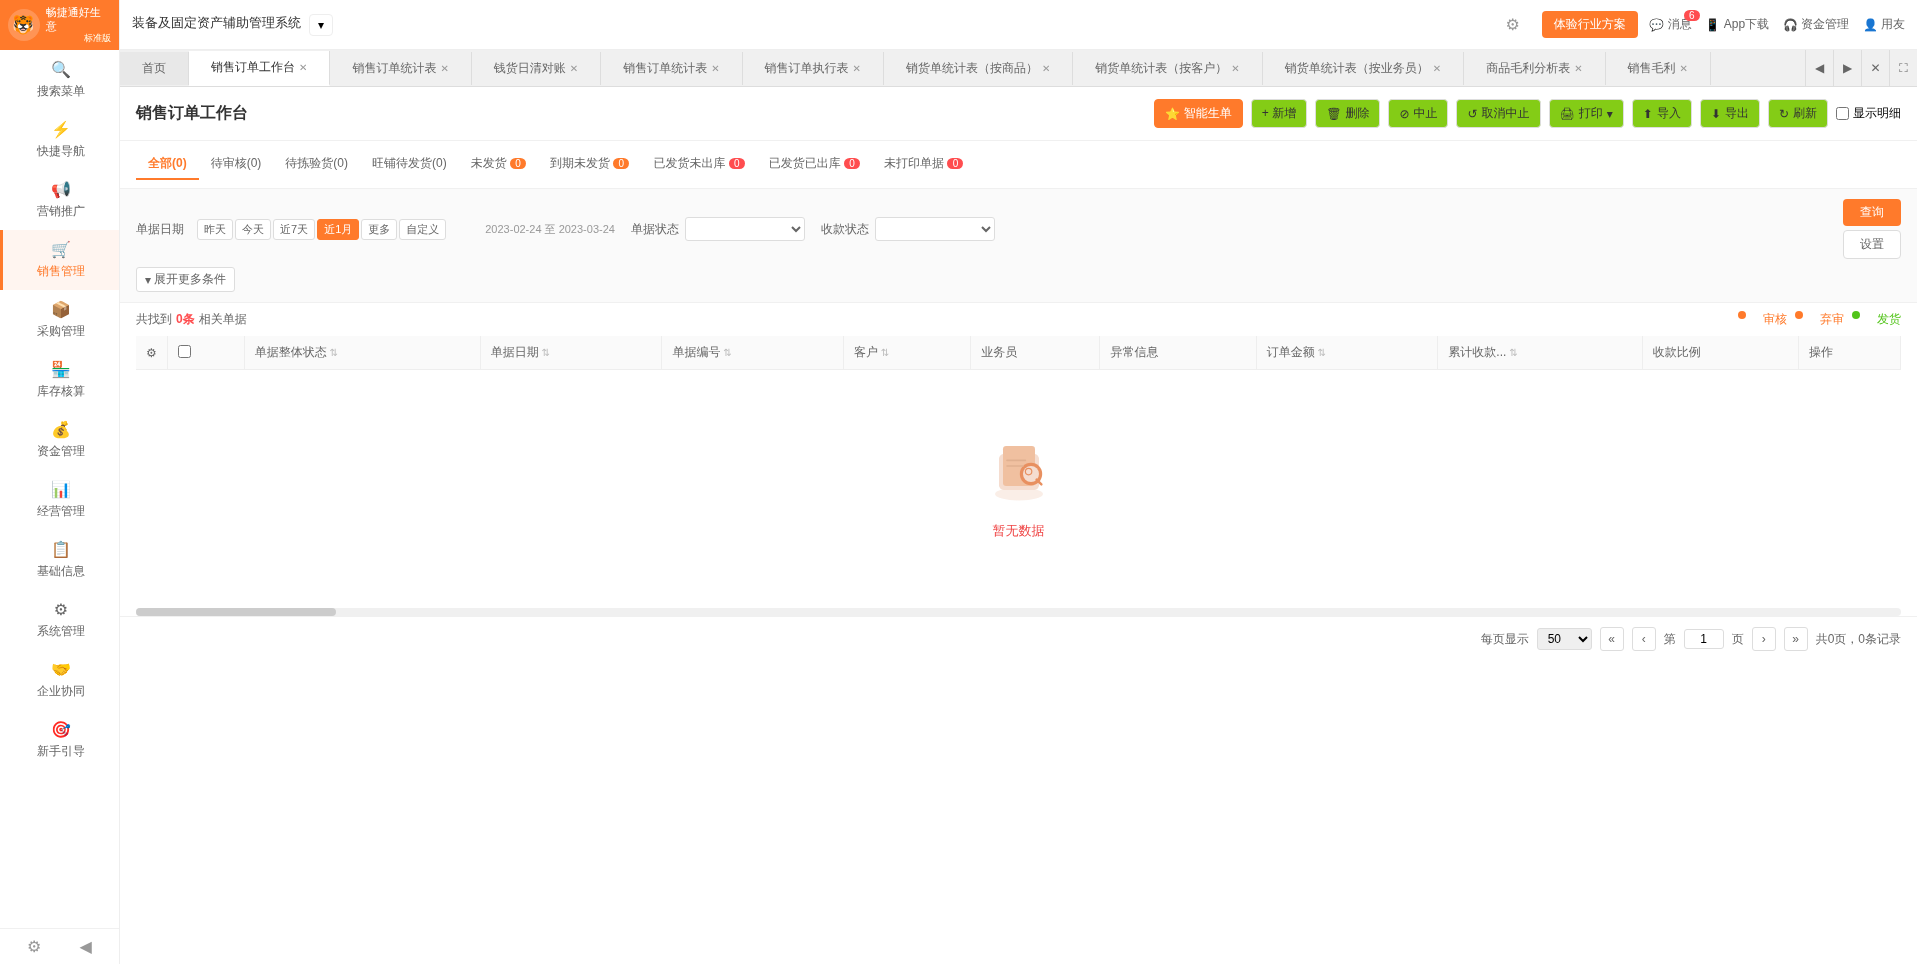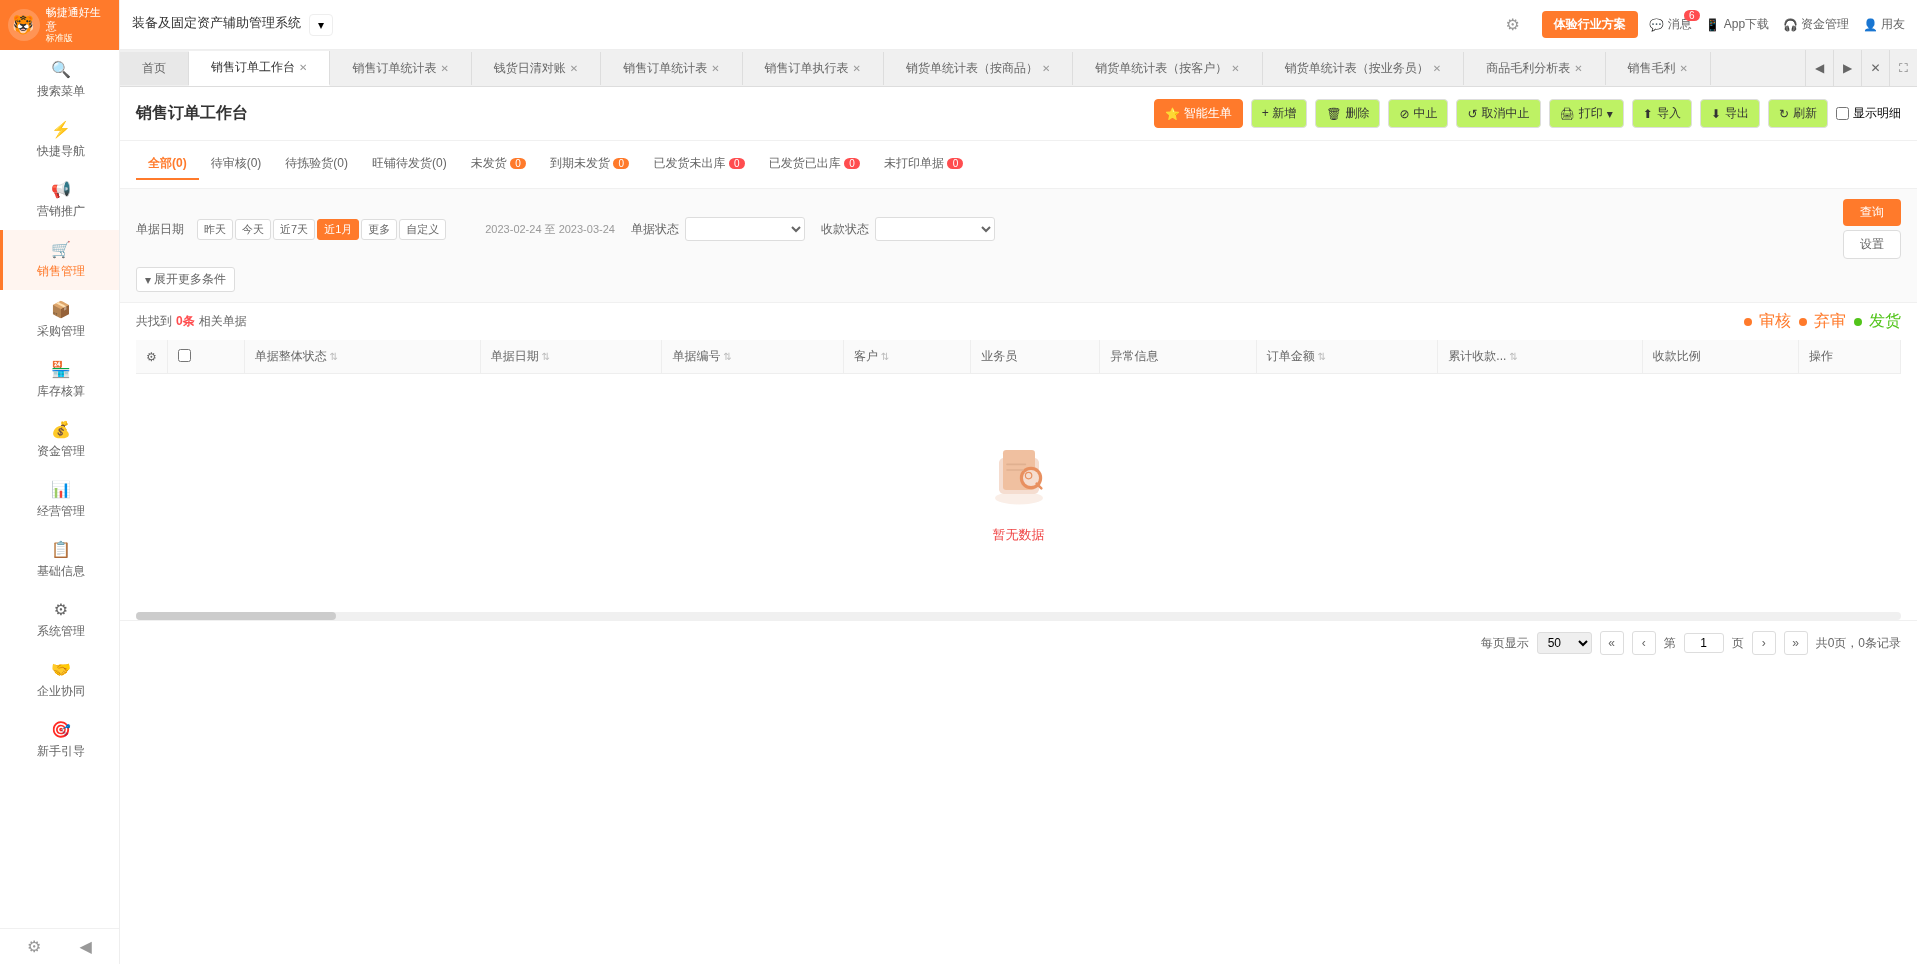--- a/index.html
+++ b/index.html
@@ -3,56 +3,56 @@
   <meta charset="utf-8">
   <style>
     * { box-sizing: border-box; margin: 0; padding: 0; }
     body { font-family: 'Microsoft YaHei', Arial, sans-serif; font-size: 12px; background: #f5f5f5; display: flex; height: 100vh; overflow: hidden; }
 
     
     .sidebar { width: 120px; background: #fff; display: flex; flex-direction: column; border-right: 1px solid #eee; flex-shrink: 0; }
     .sidebar-logo { background: #ff7a2b; color: #fff; padding: 10px 8px; display: flex; align-items: center; gap: 6px; height: 50px; }
     .sidebar-logo-icon { width: 32px; height: 32px; background: #fff3; border-radius: 50%; display: flex; align-items: center; justify-content: center; font-size: 18px; }
     .sidebar-logo-text { font-size: 11px; line-height: 1.3; }
-    .sidebar-logo-badge { font-size: 9px; color: #ffe; }
+    .sidebar-logo-badge { font-size: 9px; color: #ffe; text-align: right; }
     .sidebar-item { padding: 10px 8px; display: flex; flex-direction: column; align-items: center; gap: 4px; cursor: pointer; color: #666; font-size: 12px; border-left: 3px solid transparent; }
     .sidebar-item.active { background: #fff5f0; color: #ff7a2b; border-left-color: #ff7a2b; }
     .sidebar-item-icon { font-size: 16px; }
     .sidebar-bottom { margin-top: auto; border-top: 1px solid #f0f0f0; padding: 8px; display: flex; justify-content: space-around; }
     .sidebar-bottom-btn { background: none; border: none; cursor: pointer; color: #999; font-size: 16px; }
 
     
     .main { flex: 1; display: flex; flex-direction: column; overflow: hidden; }
 
     
     .topbar { height: 50px; background: #fff; border-bottom: 1px solid #eee; display: flex; align-items: center; padding: 0 12px; gap: 12px; flex-shrink: 0; }
     .topbar-title { font-size: 13px; color: #333; flex: 1; display: flex; align-items: flex-start; gap: 8px; }
     .topbar-dropdown { background: none; border: 1px solid #eee; border-radius: 4px; padding: 3px 8px; font-size: 12px; cursor: pointer; }
-    .topbar-btn-orange { background: #ff7a2b; color: #fff; border: none; border-radius: 4px; padding: 5px 12px; cursor: pointer; font-size: 12px; font-weight: bold; }
+    .topbar-btn-orange { background: #ff7a2b; color: #fff; border: none; border-radius: 4px; padding: 5px 12px; cursor: pointer; font-size: 12px; }
     .topbar-actions { display: flex; align-items: center; gap: 14px; color: #666; font-size: 12px; }
     .topbar-action-item { display: flex; align-items: center; gap: 3px; cursor: pointer; position: relative; }
     .badge { background: #ff4d4f; color: #fff; border-radius: 10px; font-size: 10px; padding: 0 4px; min-width: 16px; text-align: center; position: absolute; top: -6px; right: -8px; }
 
     
     .tabbar { background: #f0f0f0; display: flex; align-items: center; border-bottom: 1px solid #ddd; flex-shrink: 0; overflow: hidden; }
     .tab { display: flex; align-items: center; padding: 8px 22px; font-size: 12px; cursor: pointer; white-space: nowrap; border-right: 1px solid #ddd; background: #f0f0f0; color: #666; gap: 4px; flex-shrink: 0; }
     .tab.active { background: #fff; color: #333; border-bottom: 2px solid #fff; }
     .tab.home { background: #e8e8e8; }
     .tab-close { color: #999; font-size: 10px; }
     .tab-nav-btns { display: flex; align-items: center; margin-left: auto; flex-shrink: 0; }
     .tab-nav-btn { width: 28px; height: 36px; background: #f0f0f0; border: none; border-left: 1px solid #ddd; cursor: pointer; color: #666; font-size: 12px; }
 
     
     .content { flex: 1; overflow: auto; background: #fff; padding: 0; }
 
     
     .page-header { padding: 12px 16px; display: flex; align-items: center; justify-content: space-between; border-bottom: 1px solid #f0f0f0; }
     .page-title { font-size: 16px; font-weight: bold; color: #333; }
     .page-actions { display: flex; align-items: center; gap: 8px; }
-    .btn { display: flex; align-items: center; gap: 4px; padding: 5px 10px; border-radius: 4px; cursor: pointer; font-size: 12px; border: 1px solid #ddd; background: #bef264; color: #333; }
+    .btn { display: flex; align-items: center; gap: 4px; padding: 5px 10px; border-radius: 4px; cursor: pointer; font-size: 12px; border: 1px solid #ddd; background: #84cc16; color: #333; }
     .btn-primary { background: #ff7a2b; color: #fff; border-color: #ff7a2b; }
 
     
     .filter-tabs { padding: 8px 16px; border-bottom: 1px solid #f0f0f0; display: flex; gap: 0; }
     .filter-tab { padding: 6px 12px; cursor: pointer; font-size: 12px; color: #666; border-bottom: 2px solid transparent; white-space: nowrap; }
     .filter-tab.active { color: #ff7a2b; border-bottom-color: #ff7a2b; font-weight: bold; }
     .filter-tab-badge { display: inline-block; background: #ff4d4f; color: #fff; border-radius: 10px; font-size: 10px; padding: 0 4px; min-width: 16px; text-align: center; }
     .filter-tab-badge.orange { background: #ff7a2b; }
 
     
@@ -69,21 +69,21 @@
     .search-action-btns { display: flex; flex-direction: column; gap: 4px; margin-left: auto; }
     .btn-query { background: #ff7a2b; color: #fff; border: none; border-radius: 4px; padding: 5px 16px; cursor: pointer; font-size: 12px; }
     .btn-setting { background: #fff; color: #666; border: 1px solid #ddd; border-radius: 4px; padding: 5px 16px; cursor: pointer; font-size: 12px; }
 
     
     .table-area { padding: 8px 16px; }
     .table-meta { display: flex; align-items: center; justify-content: space-between; margin-bottom: 8px; font-size: 12px; color: #666; }
     .table-meta-left { display: flex; align-items: center; gap: 4px; }
     .highlight { color: #ff4d4f; font-weight: bold; }
     .table-meta-actions { display: flex; gap: 8px; }
-    .table-meta-action { display: flex; align-items: center; gap: 7px; cursor: pointer; font-size: 16px; }
+    .table-meta-action { display: flex; align-items: flex-start; gap: 17px; cursor: pointer; font-size: 12px; }
     .table-meta-action.orange { color: #ff7a2b; }
     .table-meta-action.green { color: #52c41a; }
     .dot { width: 8px; height: 8px; border-radius: 50%; display: inline-block; }
     .dot-orange { background: #ff7a2b; }
     .dot-green { background: #52c41a; }
 
     table { width: 100%; border-collapse: collapse; font-size: 12px; }
     th { background: #fafafa; padding: 8px 10px; text-align: left; color: #666; border-bottom: 1px solid #eee; border-right: 1px solid #eee; white-space: nowrap; font-weight: normal; }
     th:first-child { width: 30px; }
     .th-sort { cursor: pointer; }

